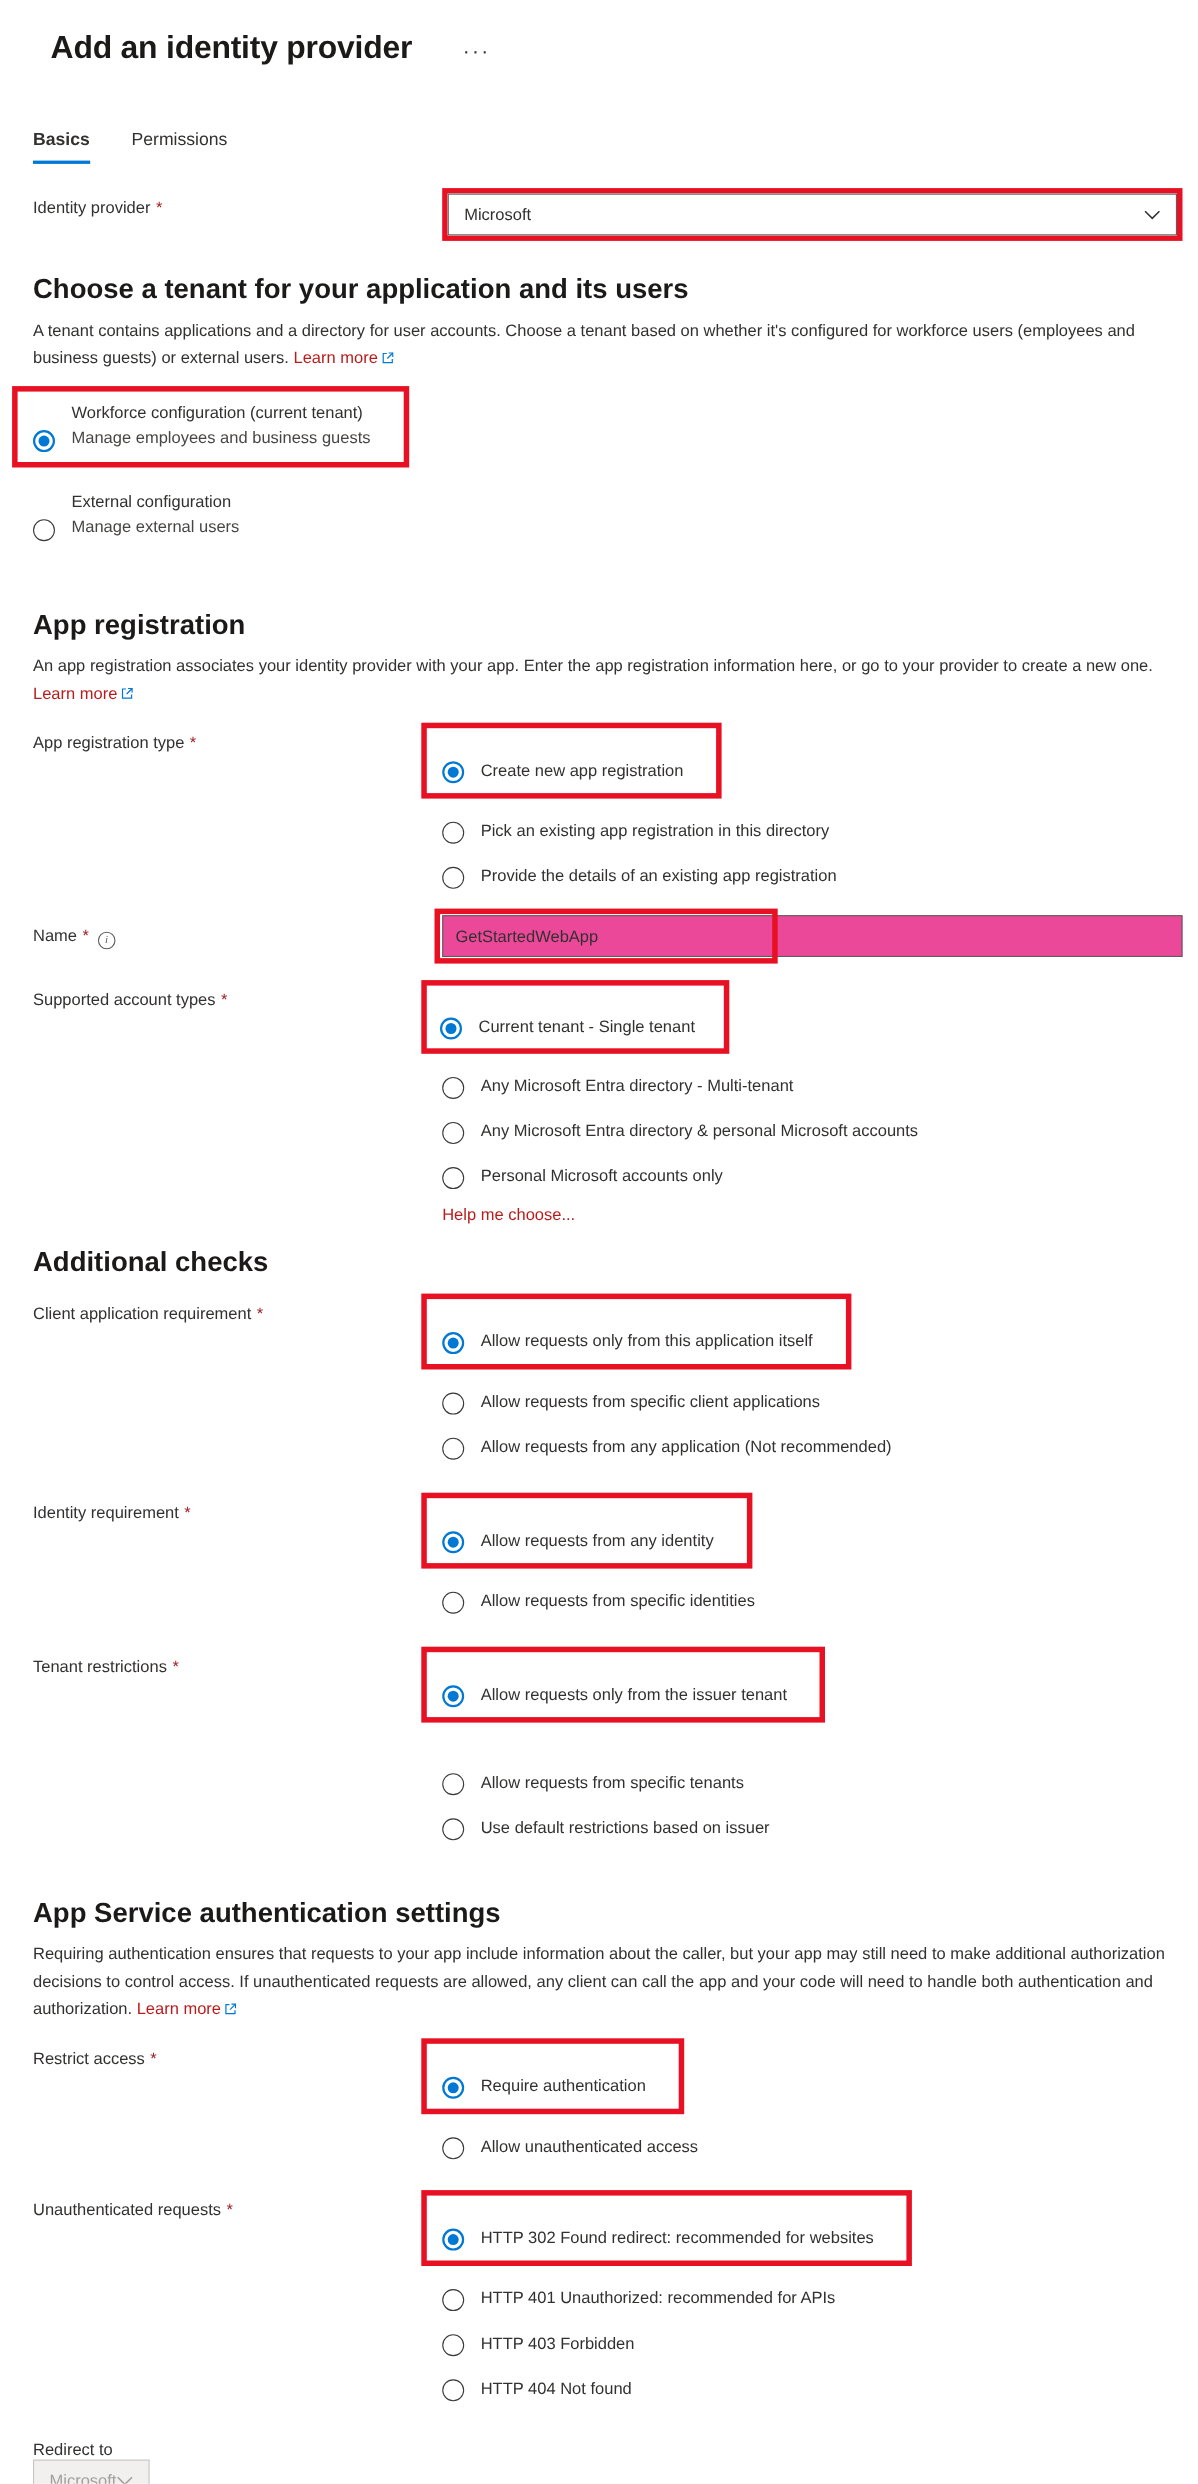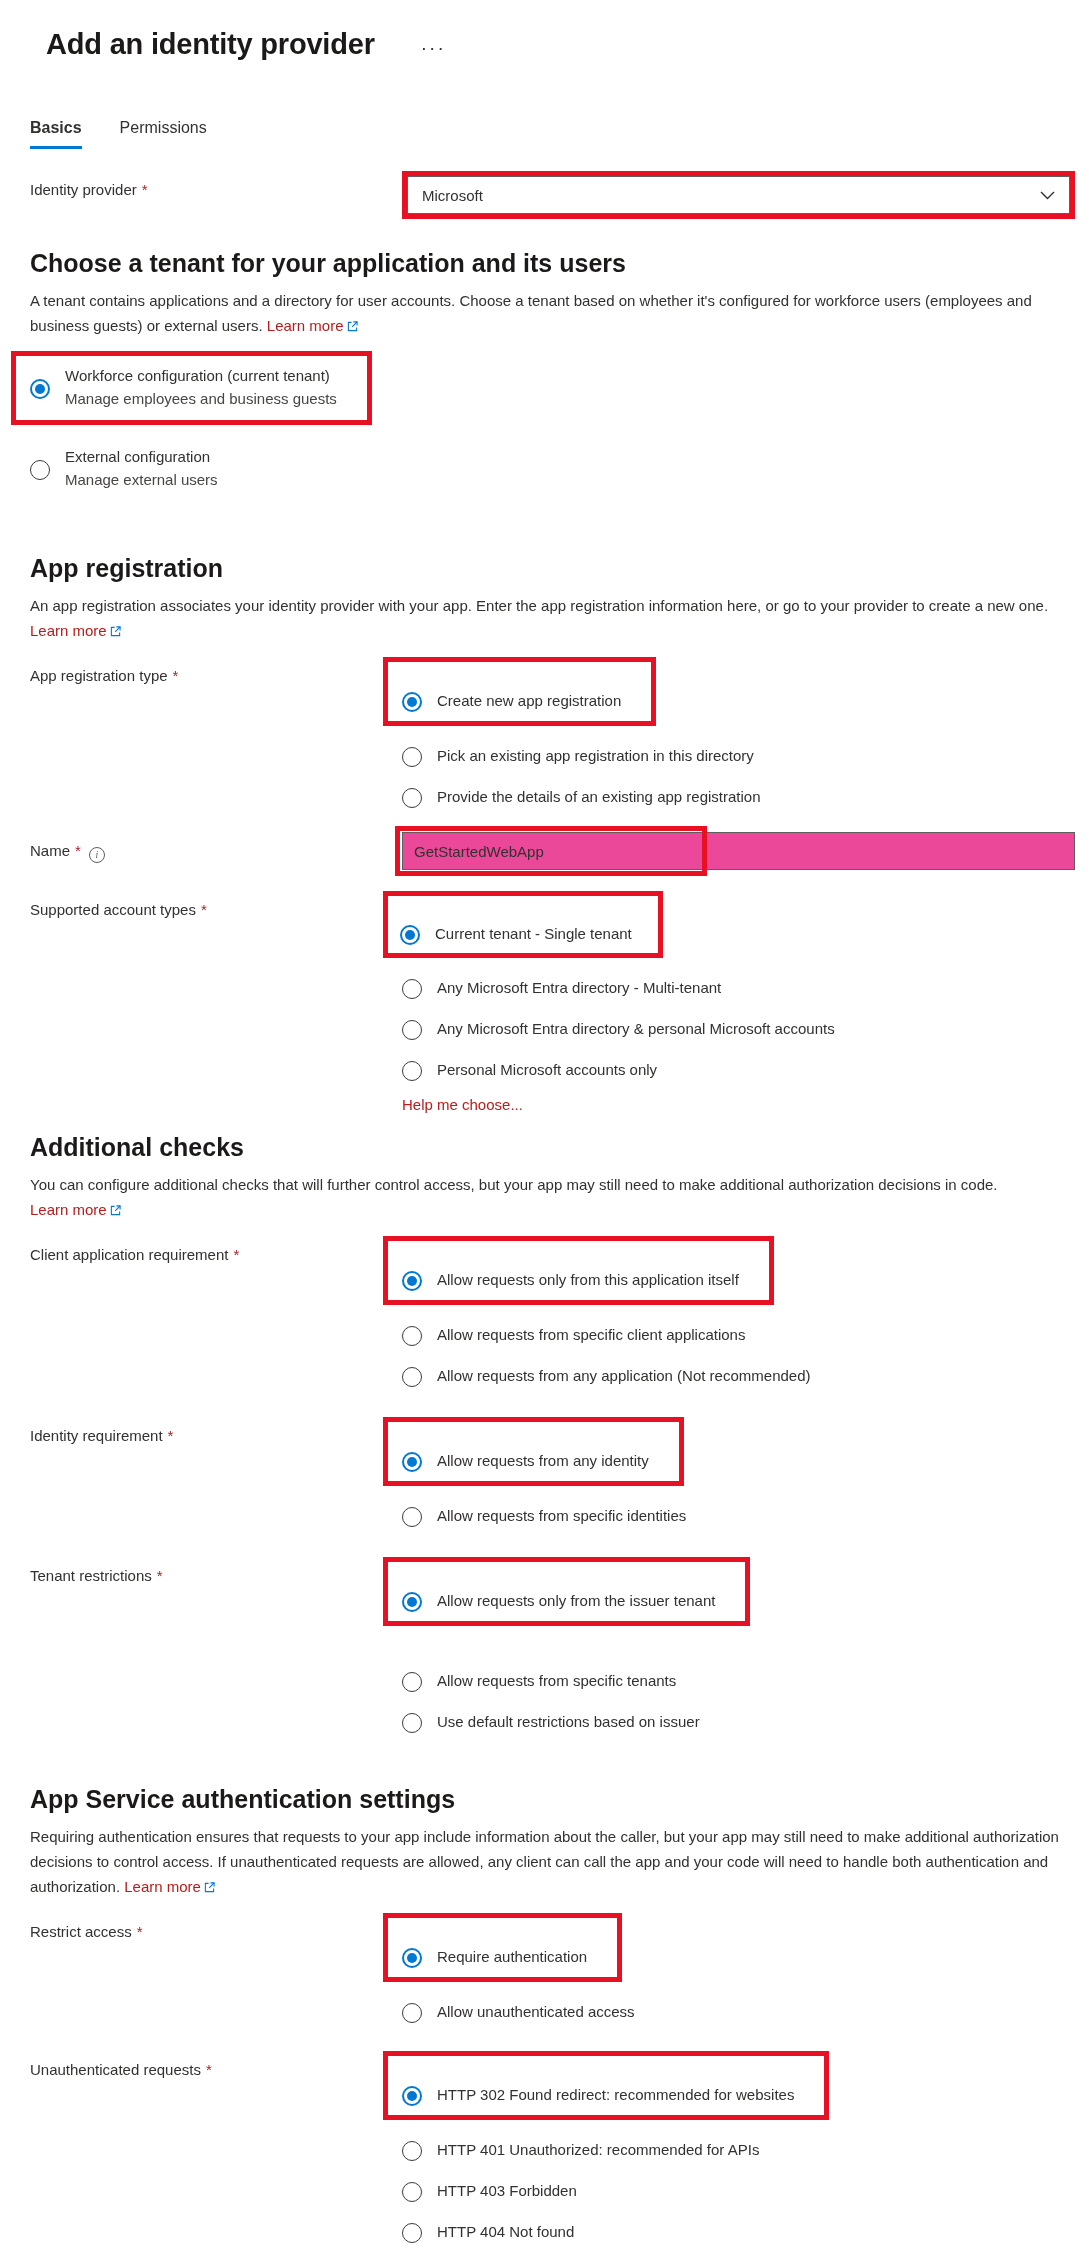--- a/index.html
+++ b/index.html
@@ -49,21 +49,21 @@
   input.textbox {
     width:100%; height:38px; border:1px solid #605e5c; padding:0 11px;
     font-family:inherit; font-size:15px; color:#323130; background:#ec4899;
   }
 
   
   .hl { border:5px solid #e81123; display:inline-block; }
   .hl-block { border:5px solid #e81123; }
 
   
-  .opt { display:flex; align-items:center; gap:15px; cursor:pointer; }
+  .opt { display:flex; align-items:flex-end; gap:15px; cursor:pointer; }
   .opt-single { align-items:center; }
   .radio {
     width:20px; height:20px; border-radius:50%; flex:none;
     border:1px solid #3b3a39; background:#fff; margin-top:1px; position:relative;
   }
   .radio.sel { border:2px solid #0078d4; }
   .radio.sel::after {
     content:""; position:absolute; left:50%; top:50%; width:10px; height:10px;
     margin:-5px 0 0 -5px; border-radius:50%; background:#0078d4;
   }
@@ -221,28 +221,20 @@
         <span class="opt-label">Personal Microsoft accounts only</span>
       </div>
       <div style="margin-top:15px;">
         <a class="link">Help me choose...</a>
       </div>
     </div>
   </div>
 
   
   <h2 style="margin-top:20px;">Additional checks</h2>
-  <p class="desc">
-    <span>You can configure additional checks that will further control access, but your app may still need to make additional authorization decisions in code.</span>
-    <a class="link"><span>Learn more</span><svg class="ext-icon" width="11" height="11" viewBox="0 0 12 12">
-          <path d="M5 1.5H1.5v9h9V7" fill="none" stroke="#0078d4" stroke-width="1.2"></path>
-          <path d="M7 1h4v4" fill="none" stroke="#0078d4" stroke-width="1.2"></path>
-          <path d="M11 1L5.6 6.4" fill="none" stroke="#0078d4" stroke-width="1.2"></path>
-        </svg></a>
-  </p>
 
   <div class="row mt14">
     <div class="row-label">
       <span>Client application requirement</span><span class="req">*</span>
     </div>
     <div class="row-control optstack">
       <div class="hl pull">
         <div class="opt opt-single">
           <span class="radio sel"></span>
           <span class="opt-label">Allow requests only from this application itself</span>

